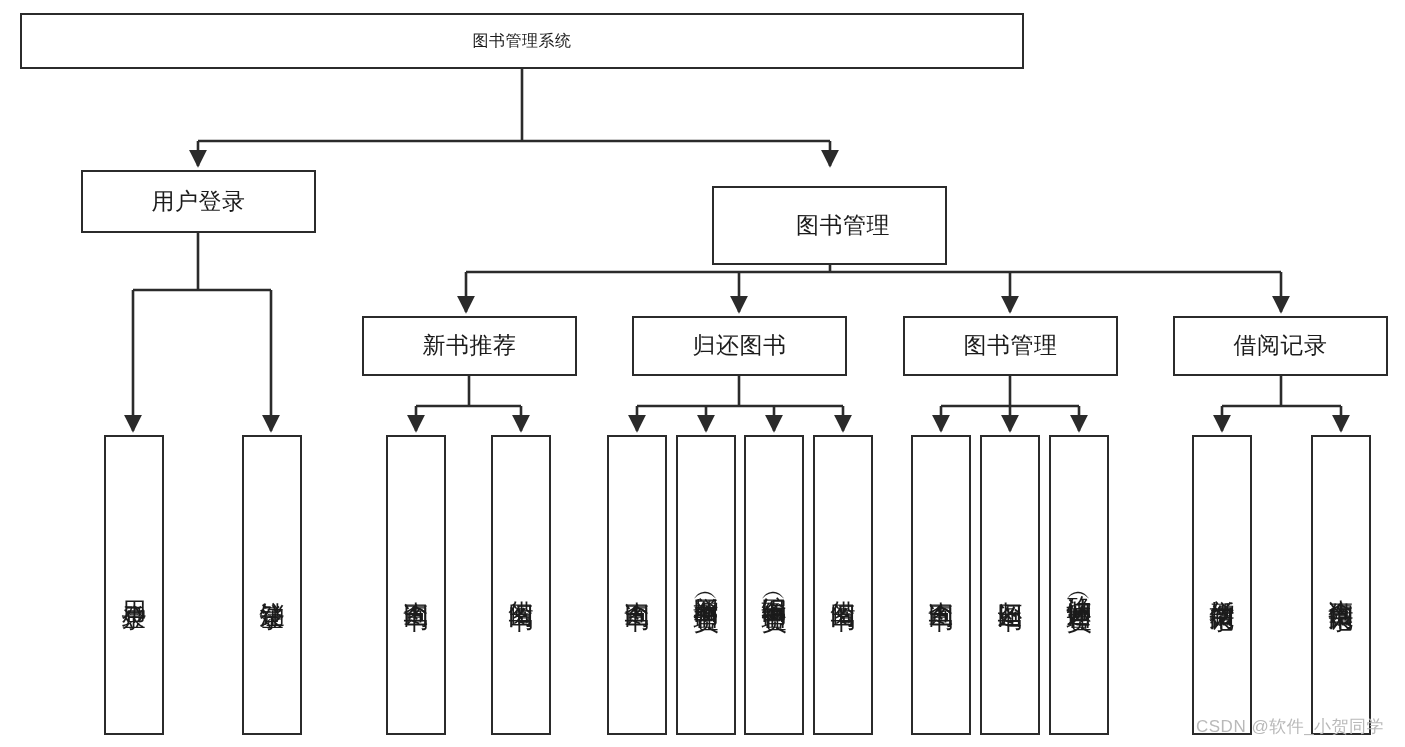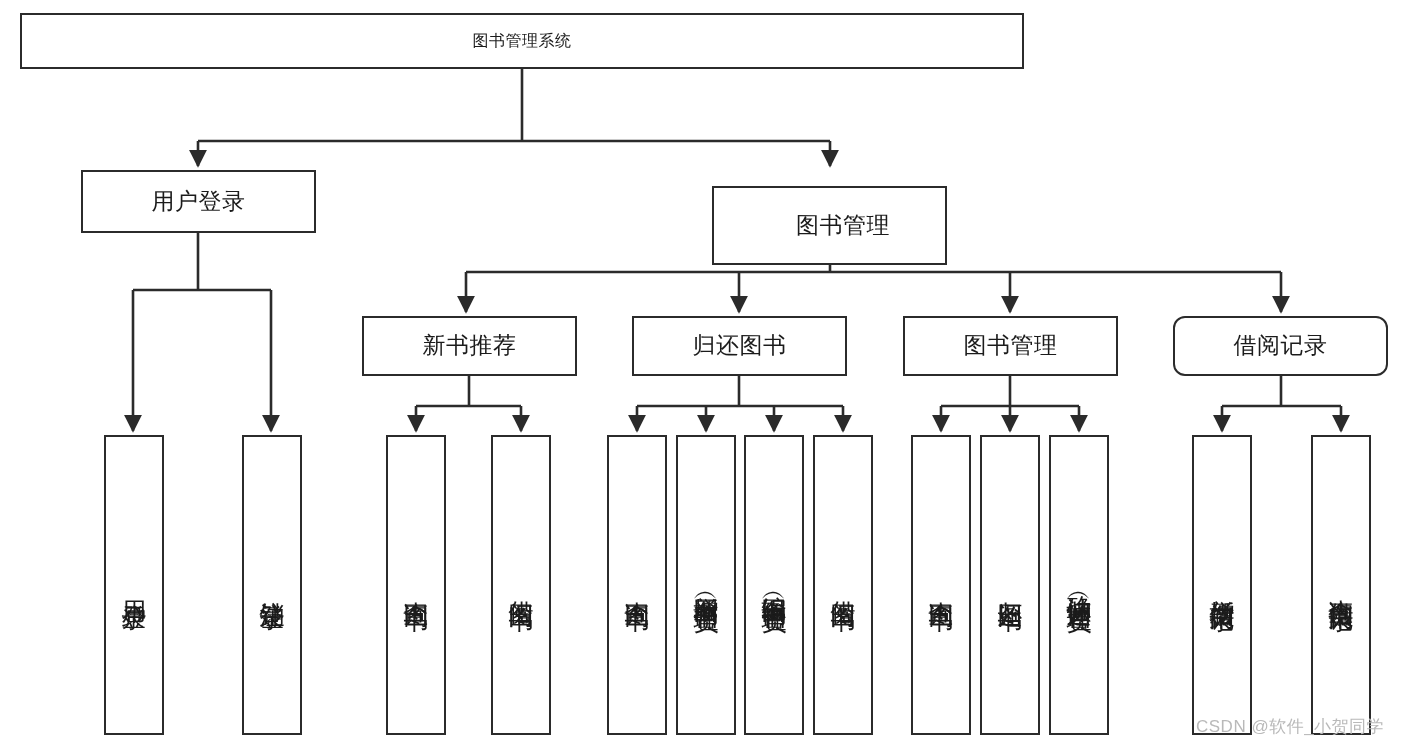--- a/index.html
+++ b/index.html
@@ -139,21 +139,21 @@
 
   <div class="node horiz" style="left:362px; top:316px; width:215px; height:60px;">
     <span class="node-label">新书推荐</span>
   </div>
   <div class="node horiz" style="left:632px; top:316px; width:215px; height:60px;">
     <span class="node-label">归还图书</span>
   </div>
   <div class="node horiz" style="left:903px; top:316px; width:215px; height:60px;">
     <span class="node-label">图书管理</span>
   </div>
-  <div class="node horiz" style="left:1173px; top:316px; width:215px; height:60px;border-radius:12px;">
+  <div class="node horiz" style="left:1173px; top:316px; width:215px; height:60px;">
     <span class="node-label">借阅记录</span>
   </div>
 
   <div class="node vert" style="left:104px; top:435px; width:60px; height:300px;">
     <span class="node-label">用户登录</span>
   </div>
   <div class="node vert" style="left:242px; top:435px; width:60px; height:300px;">
     <span class="node-label">注销登录</span>
   </div>
 

